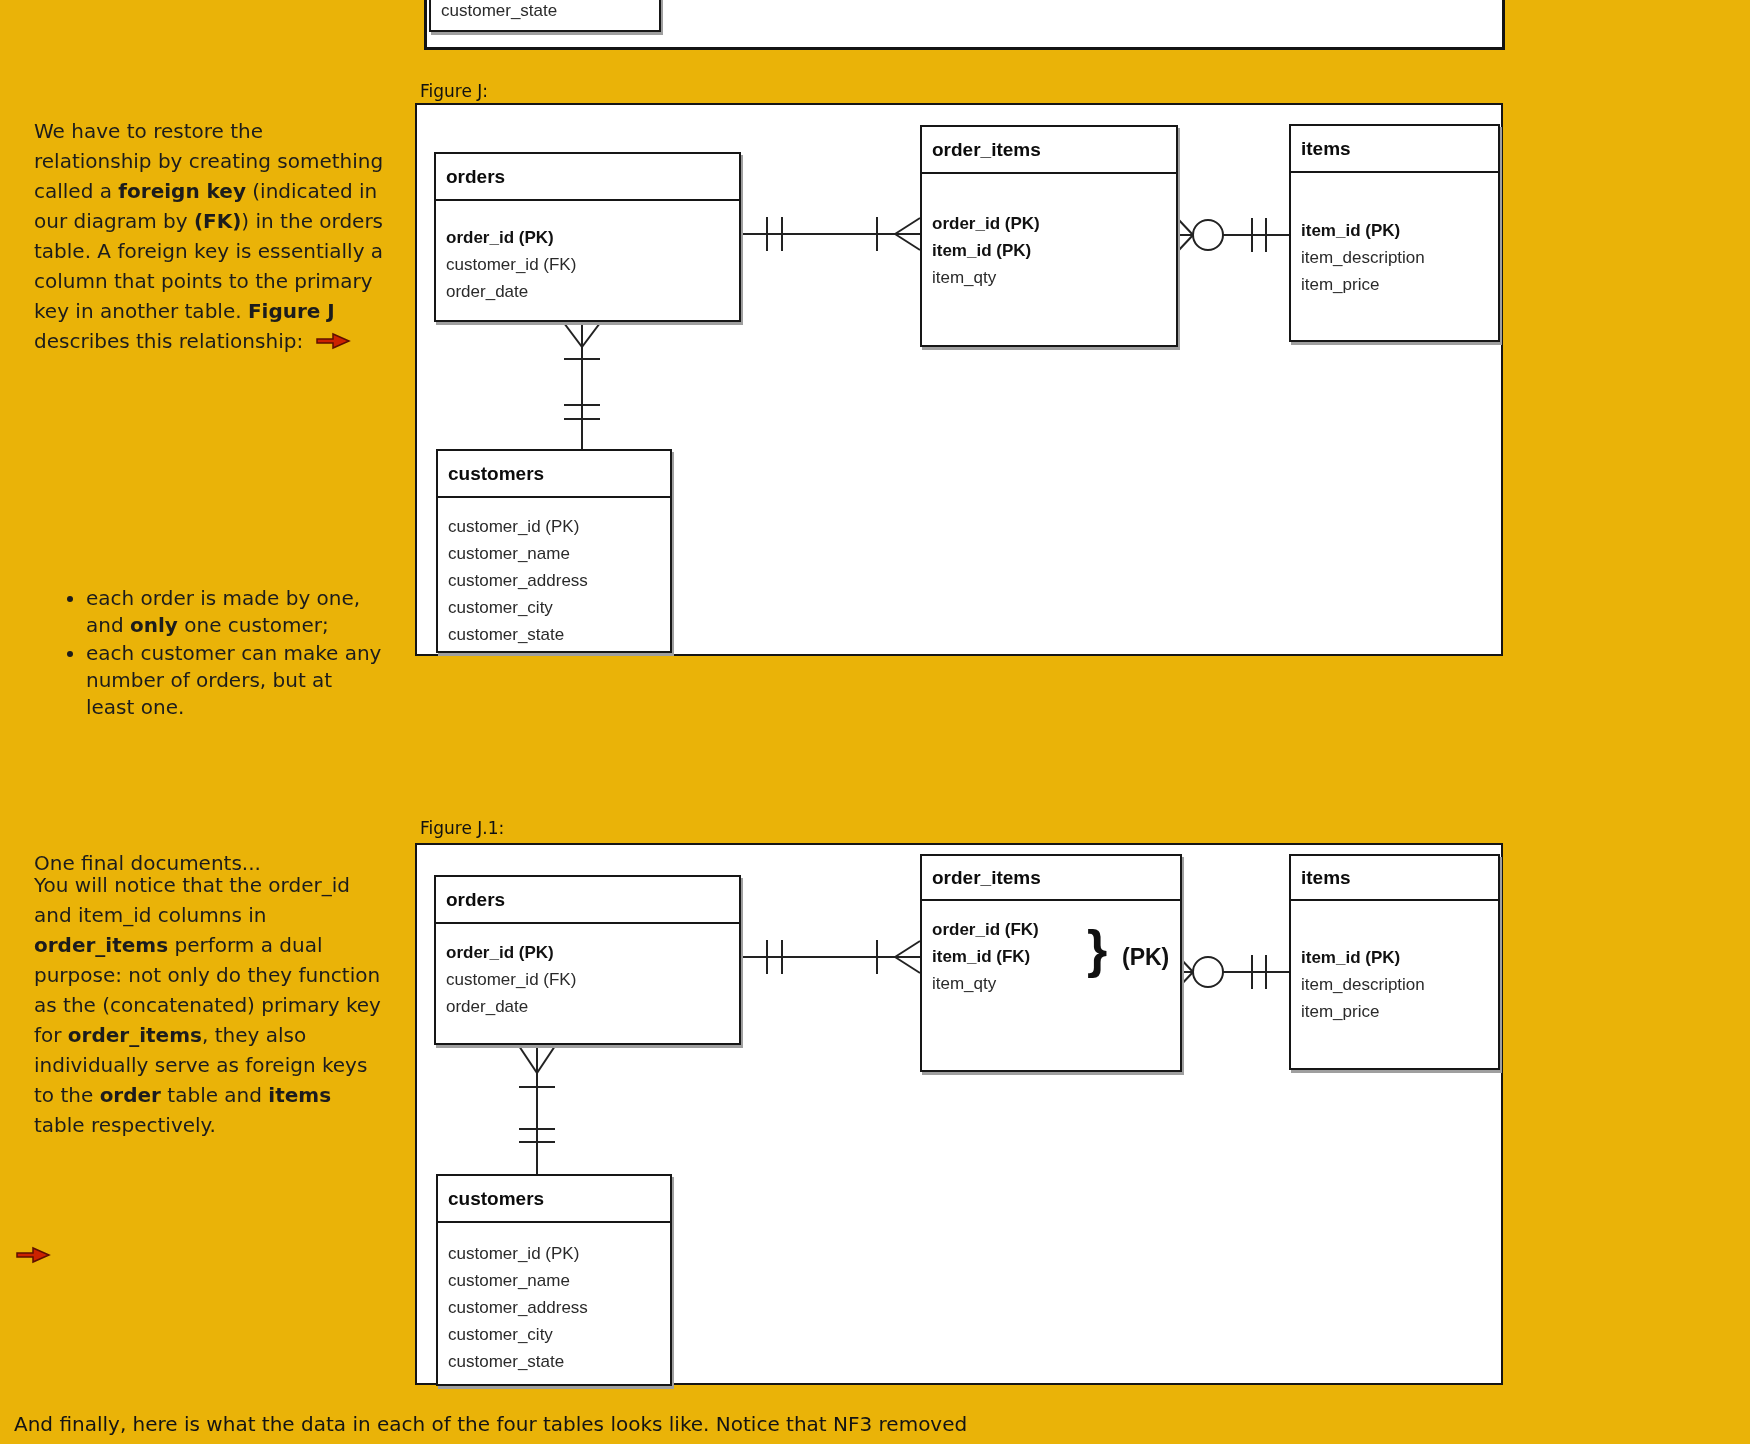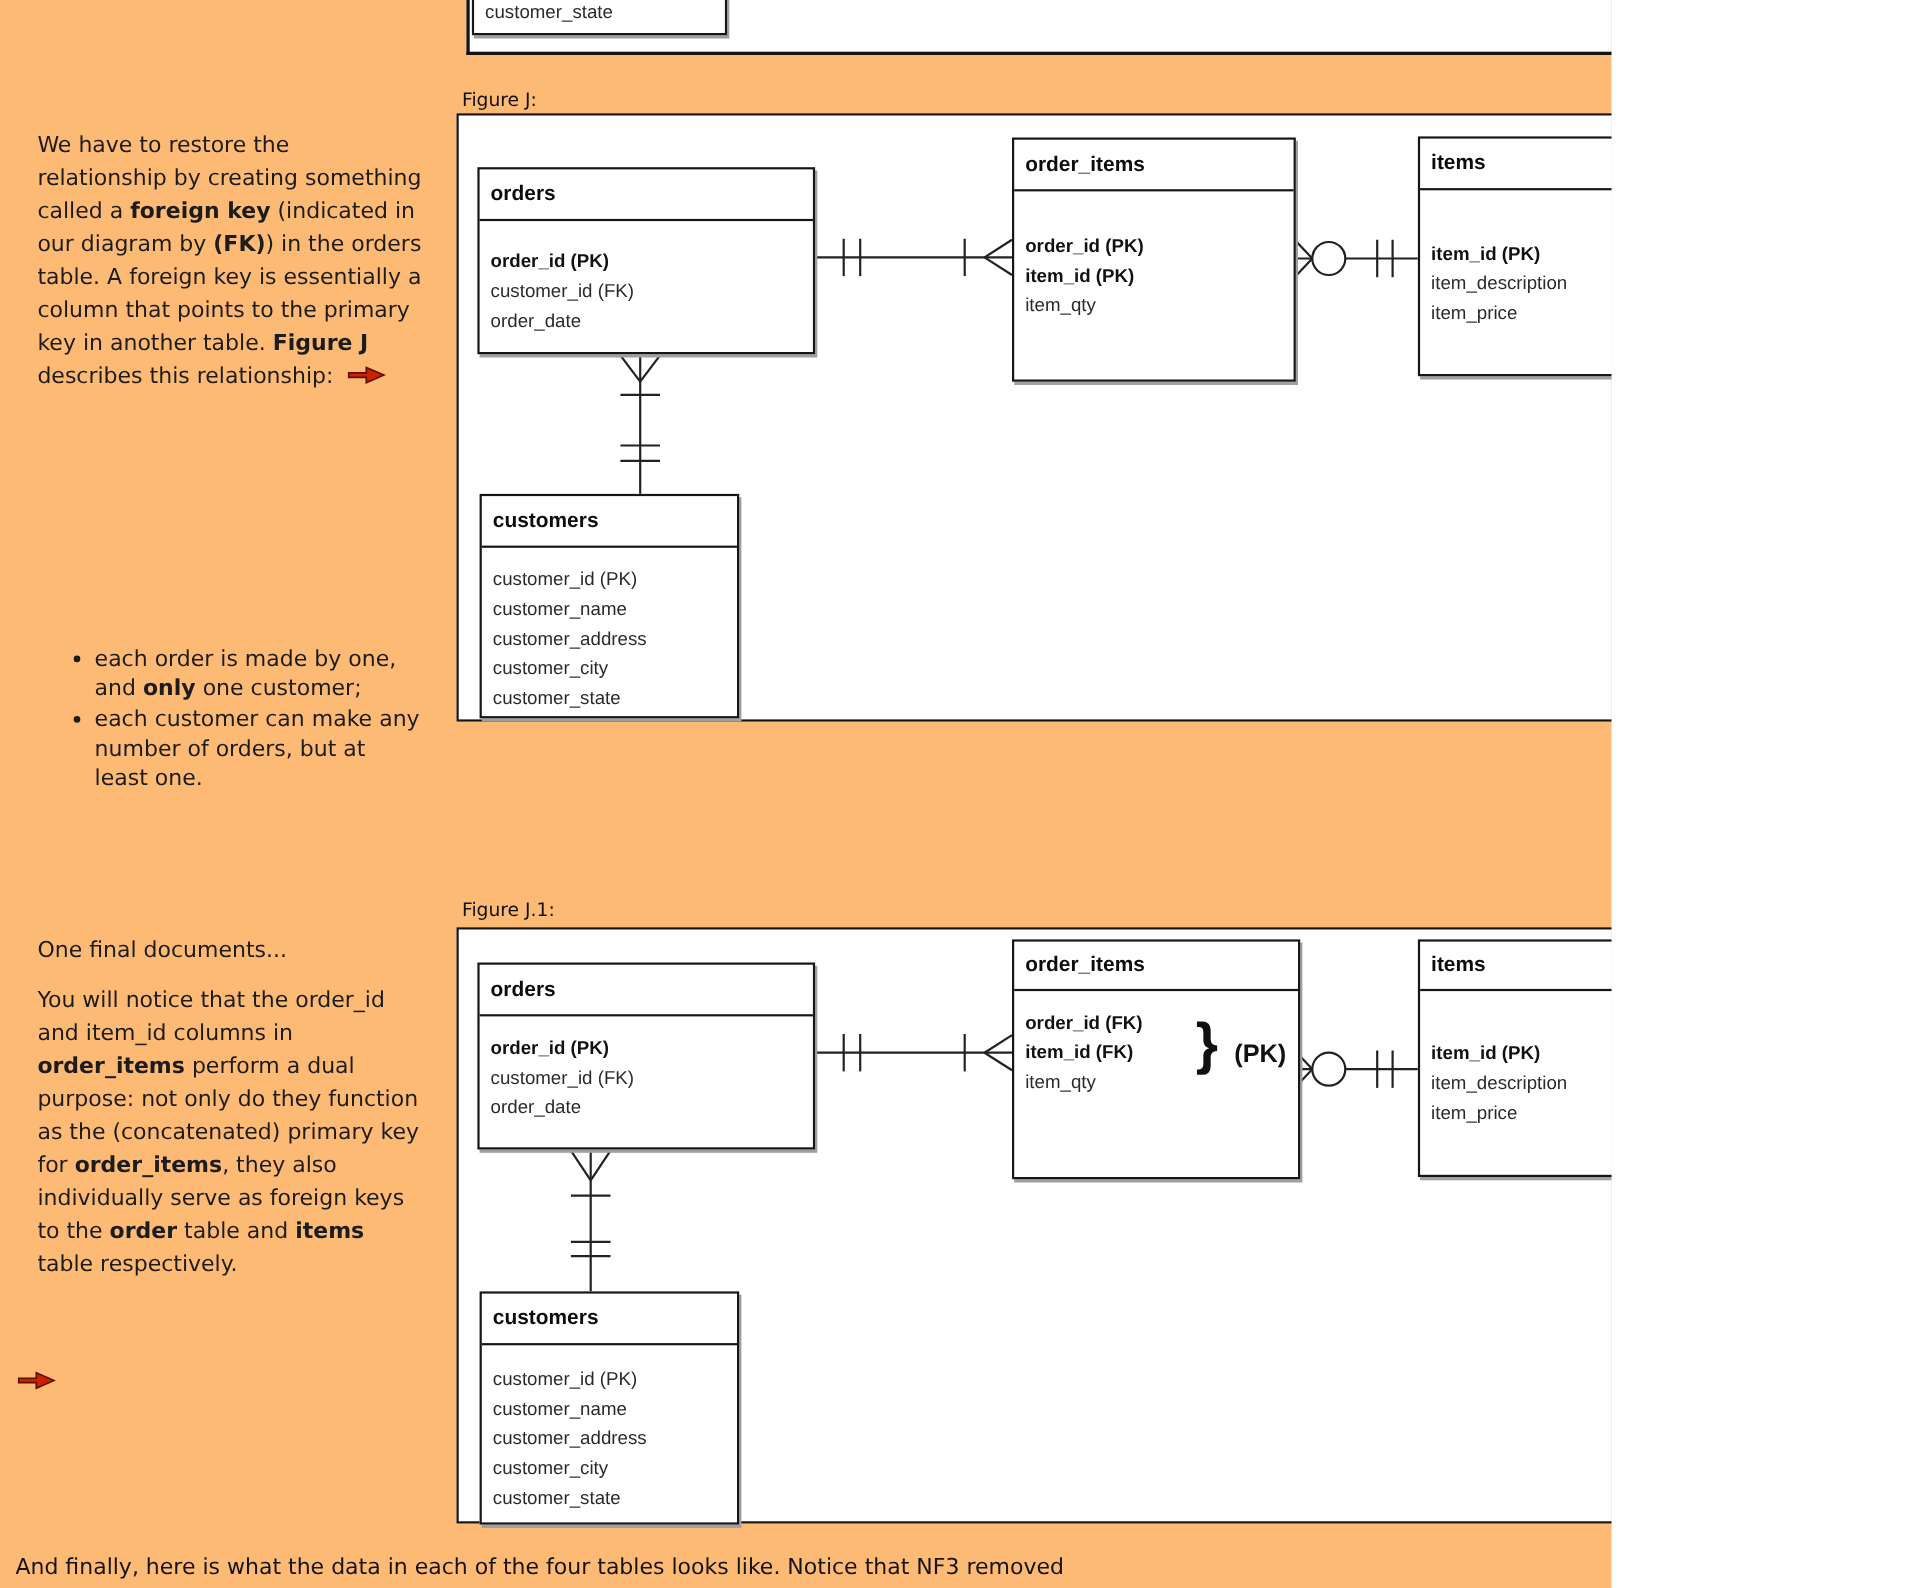--- a/index.html
+++ b/index.html
@@ -1,16 +1,16 @@
 <!DOCTYPE html>
 <html><head>
 <meta charset="utf-8">
 <style>
   html,body{margin:0;padding:0;background:#fff;}
-  #screen{position:relative;width:1465px;height:1444px;background:#fdba74;overflow:hidden;
+  #screen{position:relative;width:1750px;height:1444px;background:#eab308;overflow:hidden;
           font-family:"DejaVu Sans",sans-serif;color:#1a1a1a;}
   
   .txt{position:absolute;left:14px;width:352px;font-size:20px;line-height:30px;color:#1c1c1c;margin-left:20px;}
   .b{font-weight:bold;}
   ul.blts{position:absolute;left:14px;width:300px;margin:0;padding:0 0 0 72px;
           font-size:20px;line-height:27px;color:#1c1c1c;}
   ul.blts li{margin:0 0 1px 0;}
   .arr{display:inline-block;vertical-align:-2px;margin-left:6px;}
   
   .figlabel{position:absolute;left:420px;font-size:17px;font-weight:normal;color:#111;}
@@ -58,21 +58,21 @@
 
   <ul class="blts" style="top:585px">
     <li><span>each order is made by one, and </span><span class="b">only</span><span> one customer;</span></li>
     <li><span>each customer can make any number of orders, but at least one.</span></li>
   </ul>
 
   <div class="txt" style="top:848px">
     <span>One final documents...</span>
   </div>
 
-  <div class="txt" style="top:893px">
+  <div class="txt" style="top:870px">
     <span>You will notice that the order_id and item_id columns in </span><span class="b">order_items</span><span> perform a dual purpose: not only do they function as the (concatenated) primary key for </span><span class="b">order_items</span><span>, they also individually serve as foreign keys to the </span><span class="b">order</span><span> table and </span><span class="b">items</span><span> table respectively.</span>
   </div>
 
   <svg style="position:absolute;left:15px;top:1246px" width="36" height="18" viewBox="0 0 36 18">
       <polygon points="2,7 18,7 18,2 34,9 18,16 18,11 2,11" fill="#cc2200" stroke="#5e0f00" stroke-width="1.5"></polygon>
     </svg>
 
   <div class="figlabel" style="top:81px">Figure J:</div>
   <div class="fig" id="figJ" style="top:103px;height:553px">
 

